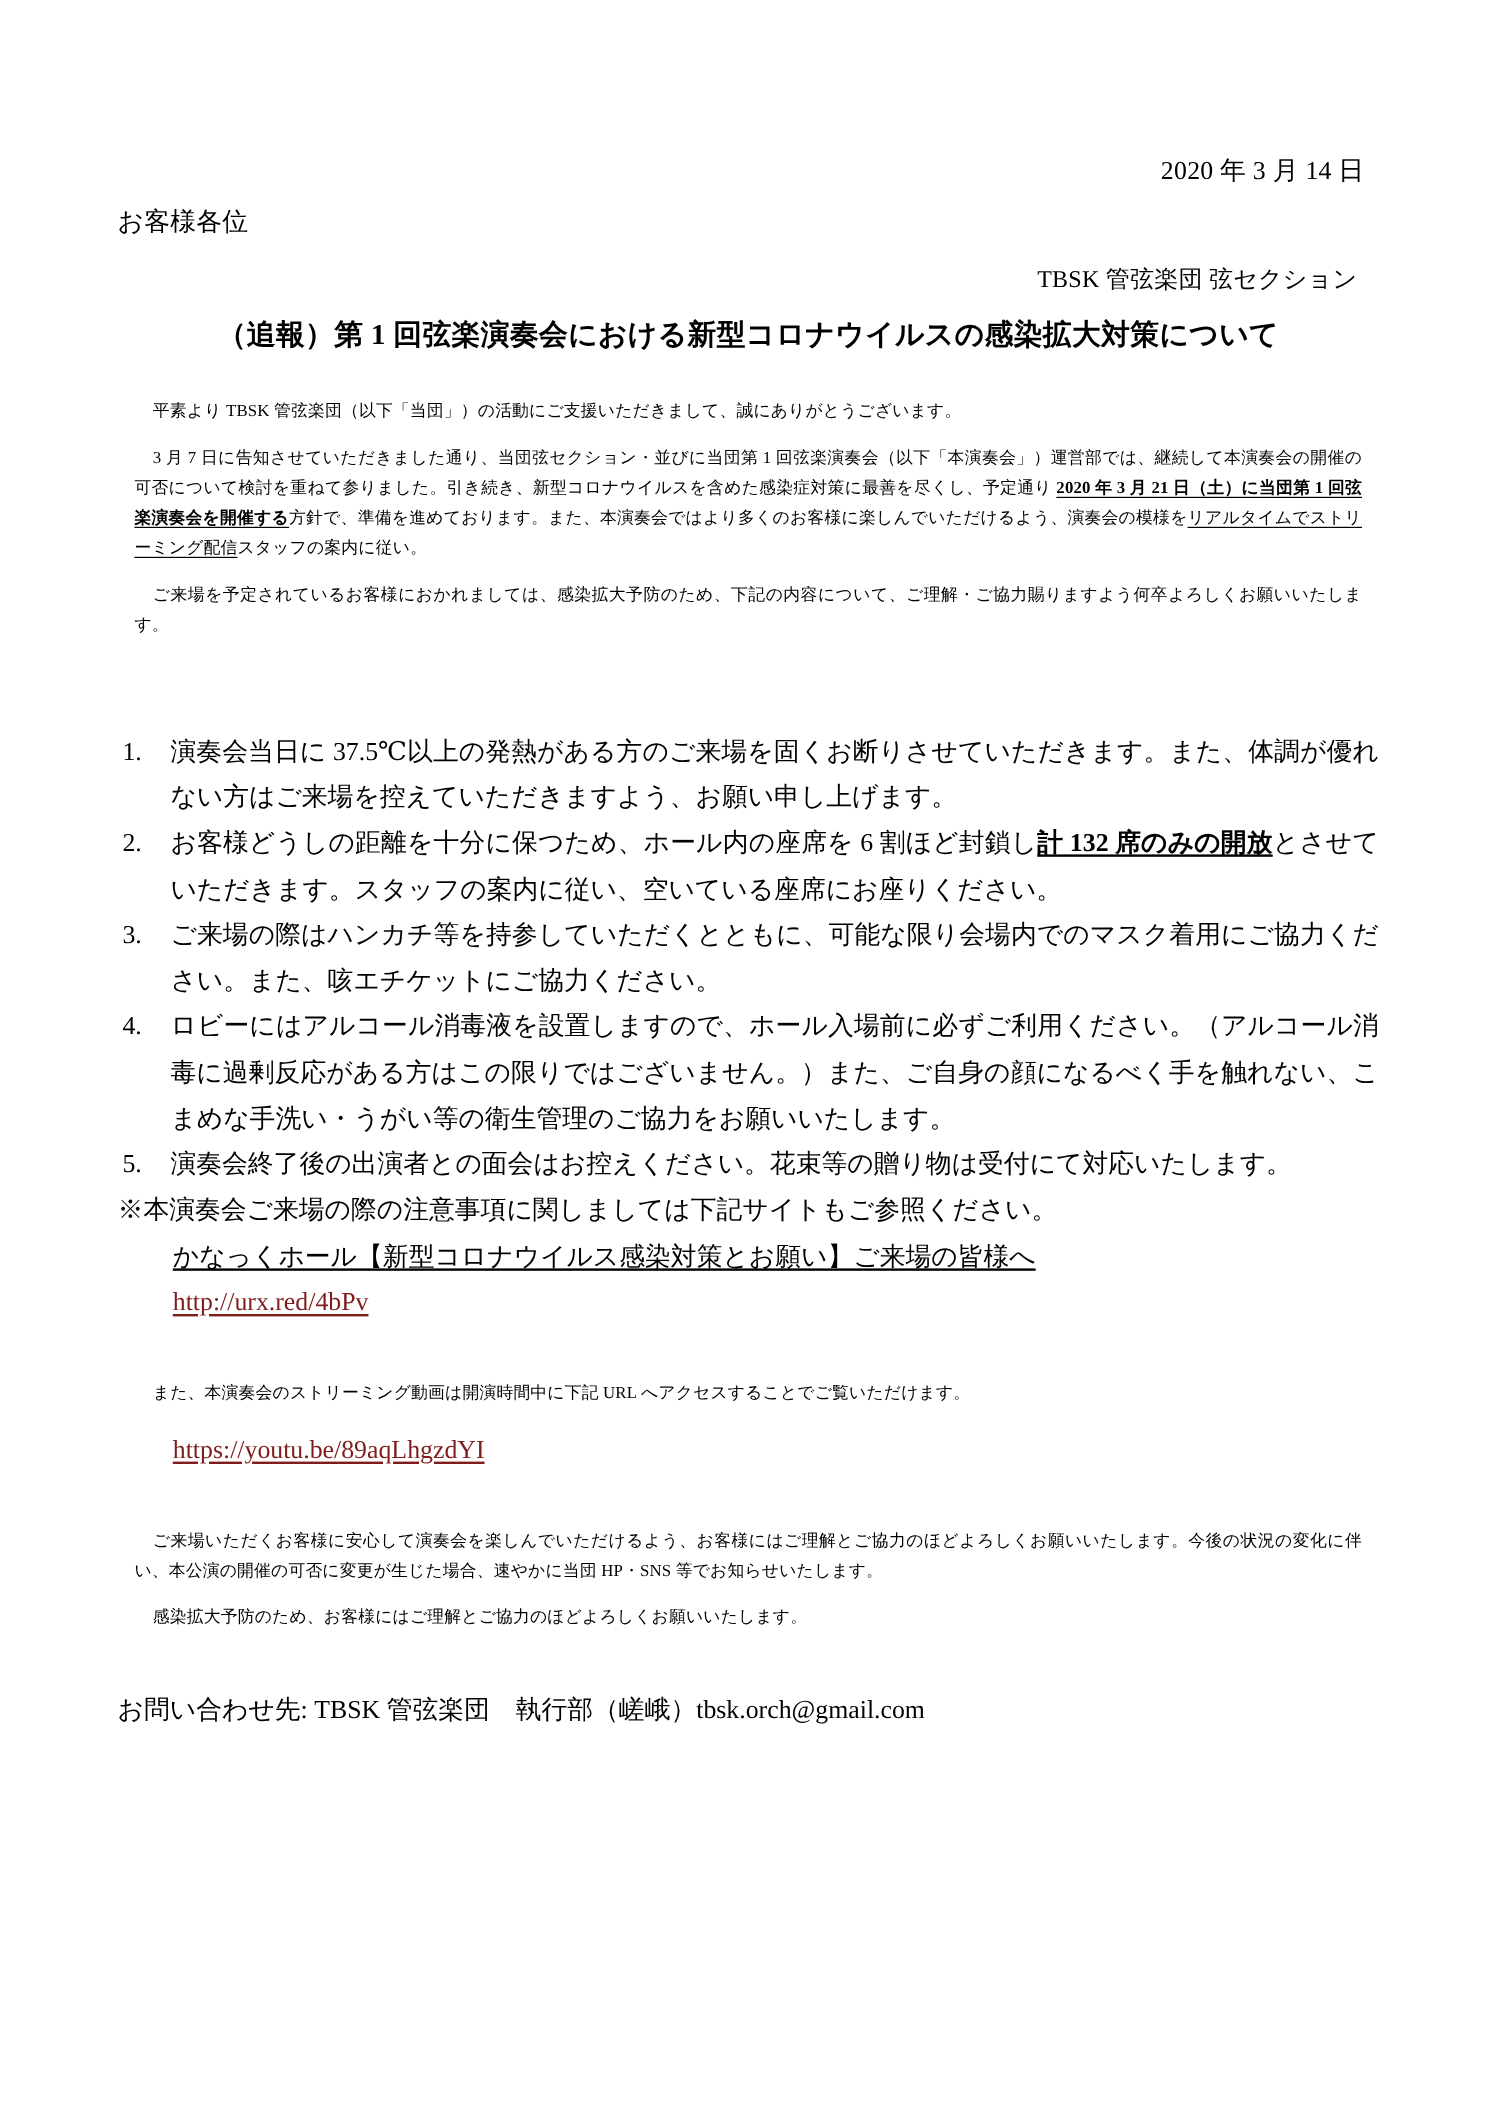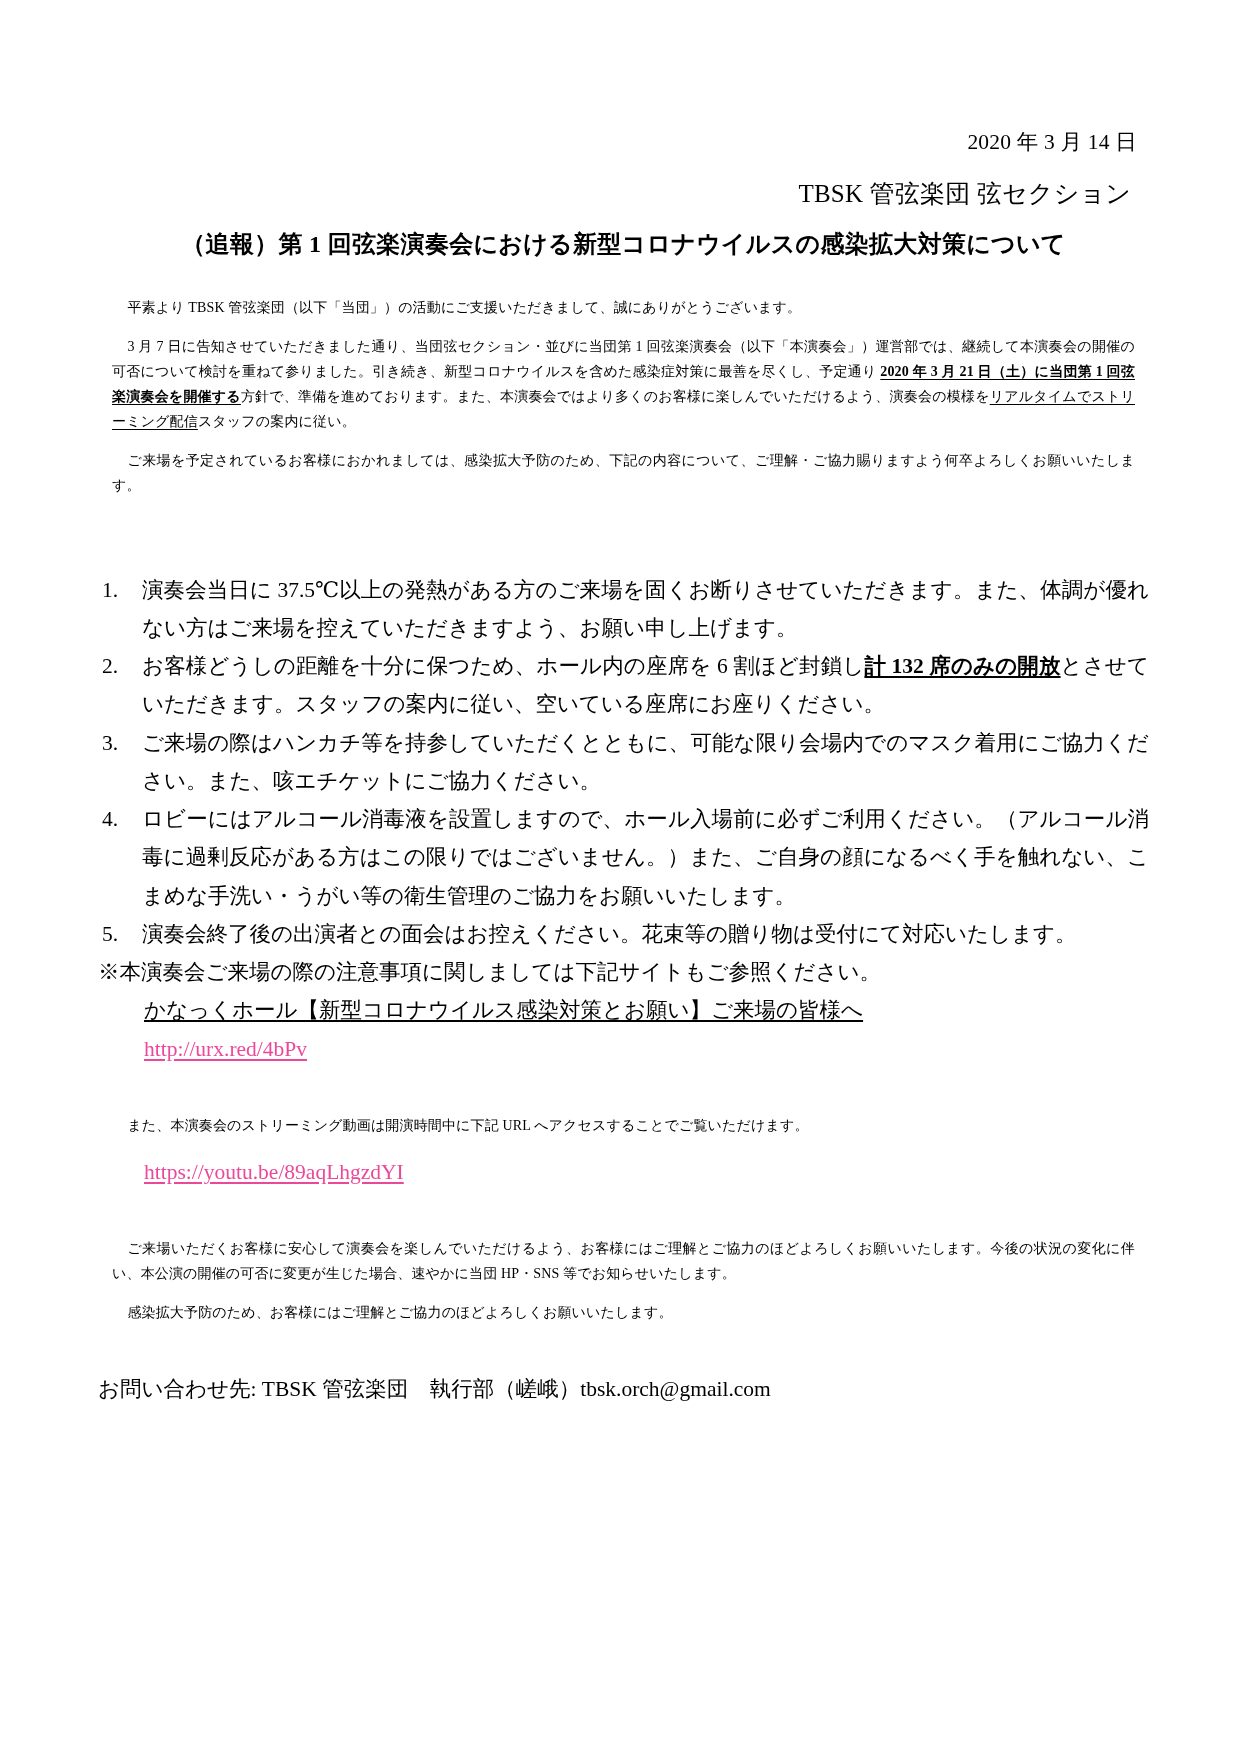--- a/index.html
+++ b/index.html
@@ -30,21 +30,21 @@
     padding-right: 12px;
   }
   .addressee {
     font-size: 21.5px;
     line-height: 1.35;
     margin-top: 14px;
     letter-spacing: 0.2px;
   }
   .sender {
     text-align: right;
-    font-size: 25px;
+    font-size: 20px;
     line-height: 1.35;
     margin-top: 20px;
     padding-right: 18px;
     letter-spacing: 0.2px;
   }
   .doc-title {
     text-align: center;
     font-size: 24px;
     font-weight: bold;
     line-height: 1.35;
@@ -103,39 +103,40 @@
     line-height: 1.78;
     margin: 0;
   }
   .sub-link-line {
     font-size: 21.5px;
     line-height: 1.78;
     margin: 0;
     padding-left: 46px;
   }
   a.link {
-    color: #ec4899;
+    color: #7f1d1d;
     text-decoration: underline;
     text-underline-offset: 3px;
   }
   .spacer-md { height: 32px; }
   .closing-block { margin-top: 6px; }
   .contact {
     font-size: 21.5px;
     line-height: 1.6;
     margin-top: 46px;
   }
 </style>
 </head>
 <body>
 
 <div class="page">
 
   <div class="date-line">2020 年 3 月 14 日</div>
 
+  <div class="addressee">お客様各位</div>
 
   <div class="sender">TBSK 管弦楽団  弦セクション</div>
 
   <div class="doc-title">（追報）第 1 回弦楽演奏会における新型コロナウイルスの感染拡大対策について</div>
 
   <div class="body-block">
 
     <p class="para indent">平素より TBSK 管弦楽団（以下「当団」）の活動にご支援いただきまして、誠にありがとうございます。</p>
 
     <p class="para indent"><span>3 月 7 日に告知させていただきました通り、当団弦セクション・並びに当団第 1 回弦楽演奏会（以下「本演奏会」）運営部では、継続して本演奏会の開催の可否について検討を重ねて参りました。引き続き、新型コロナウイルスを含めた感染症対策に最善を尽くし、予定通り </span><span class="ub">2020 年 3 月 21 日（土）に当団第 1 回弦楽演奏会を開催する</span><span>方針で、準備を進めております。また、本演奏会ではより多くのお客様に楽しんでいただけるよう、演奏会の模様を</span><span class="u">リアルタイムでストリーミング配信</span><span>スタッフの案内に従い。</span></p>

